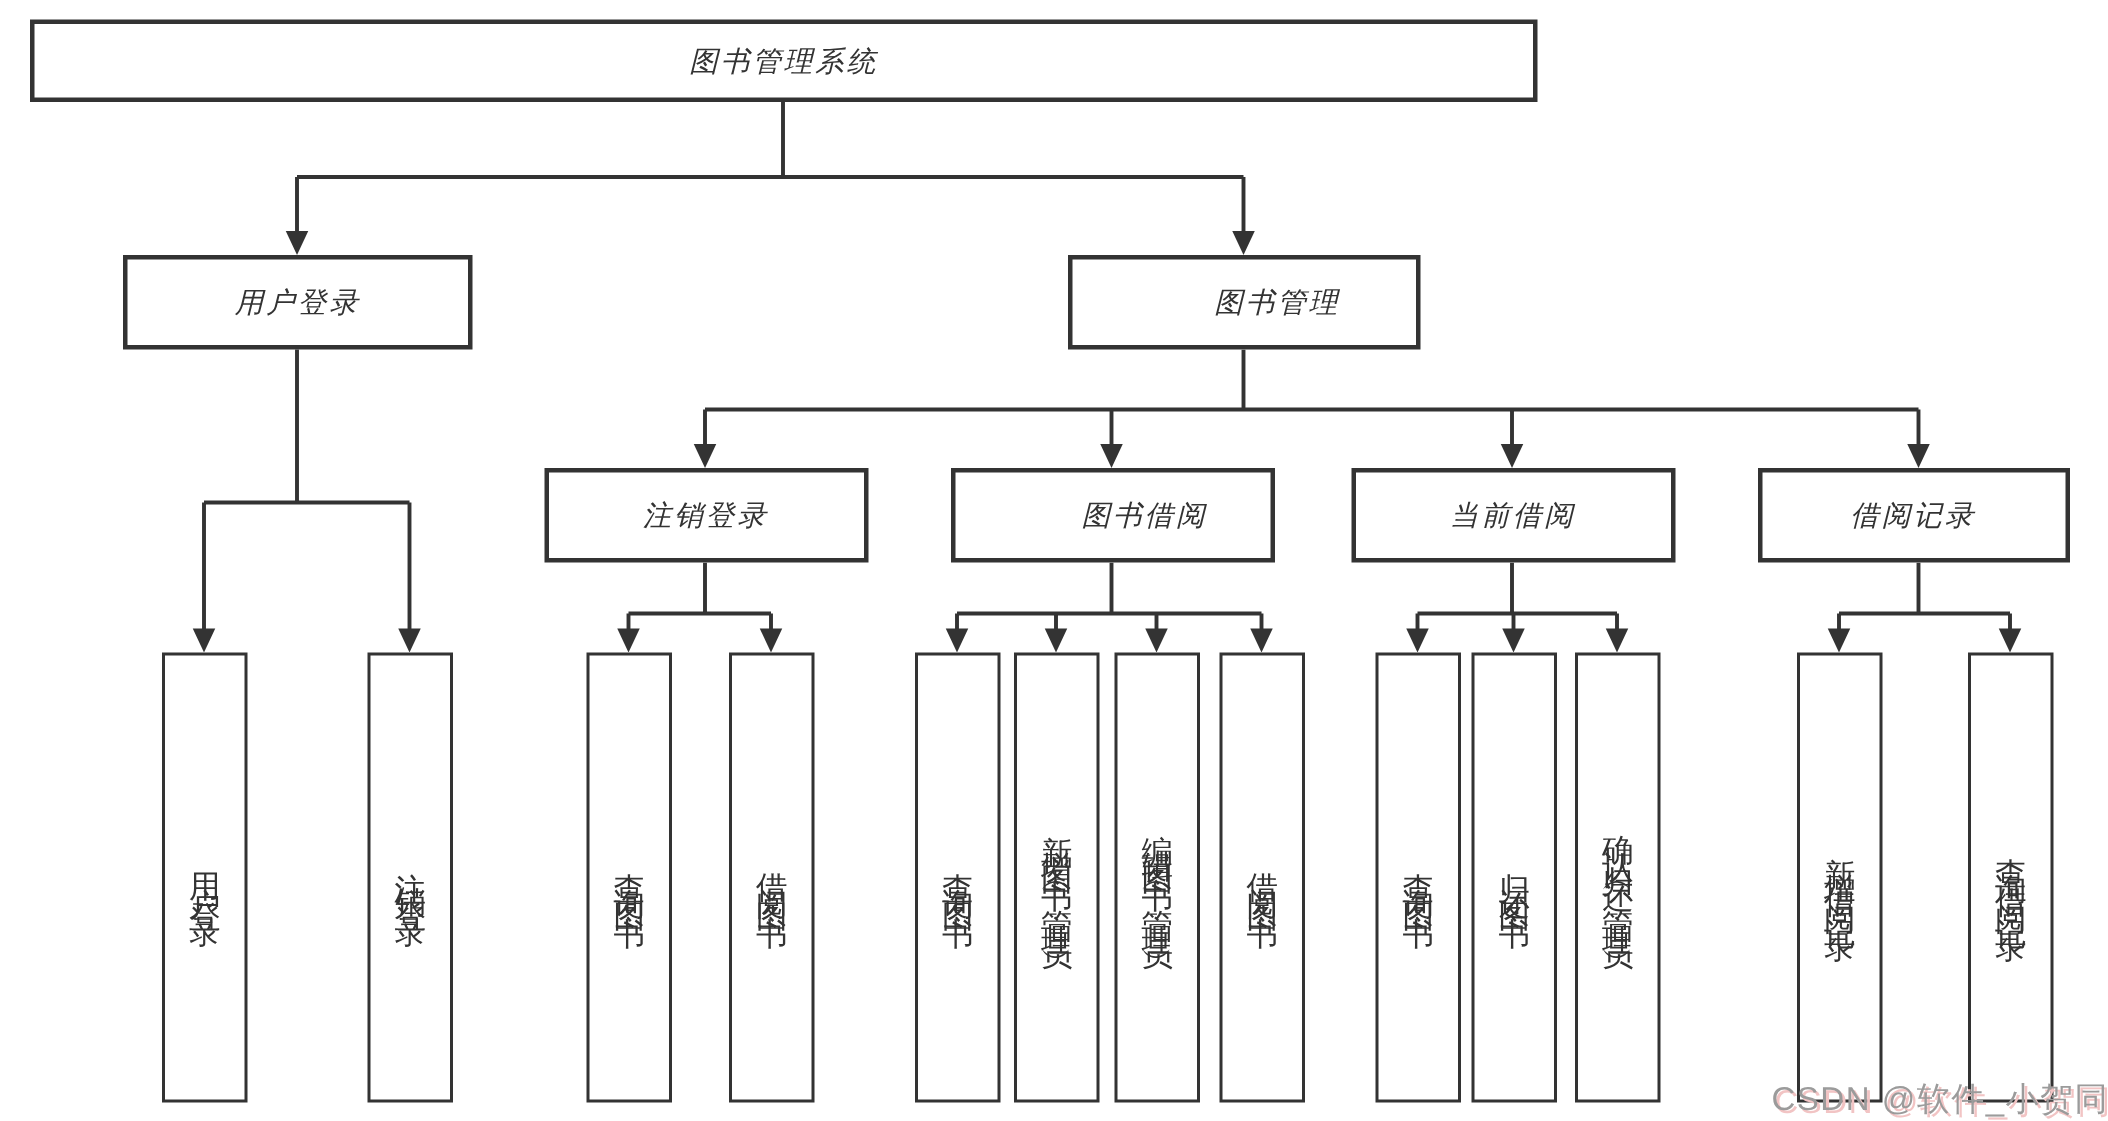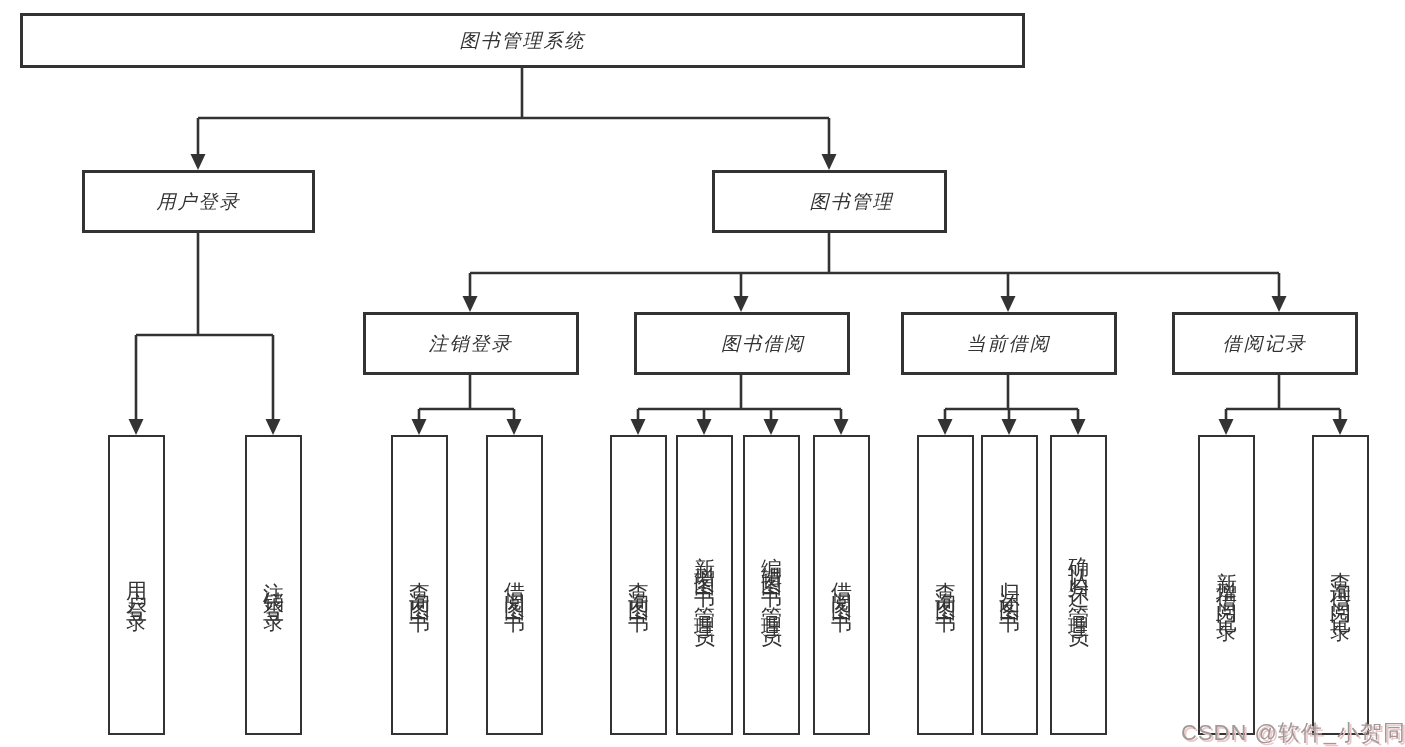--- a/index.html
+++ b/index.html
@@ -135,21 +135,21 @@
 
   <div class="hbox" style="left:362.5px;top:312px;width:216px;height:63px;">
     <span class="lbl">注销登录</span>
   </div>
   <div class="hbox" style="left:633.5px;top:312px;width:216px;height:63px;padding-left:43px;">
     <span class="lbl">图书借阅</span>
   </div>
   <div class="hbox" style="left:900.5px;top:312px;width:216px;height:63px;">
     <span class="lbl">当前借阅</span>
   </div>
-  <div class="hbox" style="left:1171.5px;top:312px;width:186px;height:63px;">
+  <div class="hbox" style="left:1171.5px;top:312px;width:208px;height:63px;">
     <span class="lbl">借阅记录</span>
   </div>
 
   <div class="leaf" style="left:107.5px;">
     <span class="vtext">用户登录</span>
   </div>
   <div class="leaf" style="left:244.5px;">
     <span class="vtext">注销登录</span>
   </div>
 

